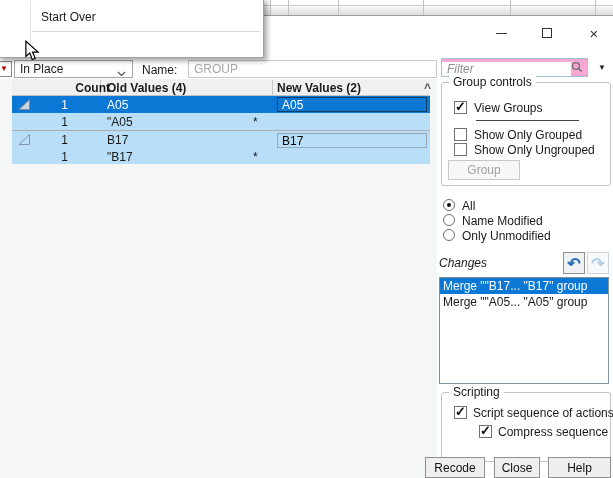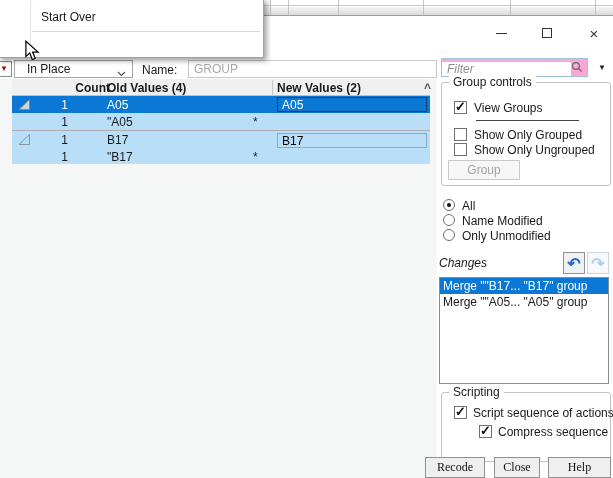--- a/index.html
+++ b/index.html
@@ -20,21 +20,21 @@
   
   .capbtn { width:34px; height:24px; top:21px; display:flex; align-items:center; justify-content:center; color:#222; }
   .minline { width:11px; height:1px; background:#333; }
   .maxbox  { width:10px; height:10px; border:1px solid #333; }
   .closex  { font-size:15px; line-height:15px; color:#333; }
 
   
   .boxfield { border:1px solid #a5a5a5; background:#fff; display:flex; align-items:center; }
   #red-tri-btn { left:-8px; top:61px; width:20px; height:16px; border:1px solid #8a8a8a; background:#fdfdfd; }
   #red-tri-btn span { position:absolute; right:3px; top:2px; font-size:8px; color:#b40000; }
-  #inplace { left:14px; top:60px; width:119px; height:18px; padding-left:12px; }
+  #inplace { left:14px; top:60px; width:119px; height:18px; padding-left:5px; }
   #inplace .chev { position:absolute; right:6px; top:5px; }
   #name-label { left:142px; top:63px; }
   #name-field { left:188px; top:60px; width:249px; height:18px; border:1px solid #c8c8c8; }
   #name-field input { width:100%; height:100%; border:none; outline:none; padding-left:5px; color:#a9a9a9; font:12px "Liberation Sans",sans-serif; background:#fff; }
   #filter-field { left:441px; top:58px; width:147px; height:19px; border:1px solid #9ec2da; background:#f9a8d4; display:flex; align-items:flex-end; }
   #filter-field input { flex:1; border:none; outline:none; padding-left:5px; font:12px "Liberation Sans",sans-serif; color:#333; min-width:0; }
   #filter-field input::placeholder { font-style:italic; color:#8d8d8d; }
   #filter-dd { left:591px; top:58px; width:22px; height:19px; display:flex; align-items:center; justify-content:center; font-size:8px; color:#222; }
 
   
@@ -60,21 +60,21 @@
   .btn { display:flex; align-items:center; justify-content:center; background:#efefef; border:1px solid #8f8f8f; }
   #group-btn { left:6px; top:77px; width:72px; height:20px; border:1px solid #cacaca; background:#f7f7f7; color:#a3a3a3; }
   .histbtn { top:252px; width:22px; height:22px; display:flex; align-items:center; justify-content:center; font-size:16px; font-weight:bold; }
   #undo-btn { left:563px; border:1px solid #8f8f8f; background:#eef2f6; color:#2a6bb5; }
   #redo-btn { left:587px; border:1px solid #ccd5dc; background:#f7fafc; color:#b6cde2; }
   #changes-list { left:439px; top:277px; width:170px; height:107px; border:1px solid #7f8f9c; background:#fff; overflow:hidden; }
   .chg-item { height:16px; line-height:16px; padding-left:3px; white-space:nowrap; }
   .chg-item.sel { background:#0a78d4; color:#fff; }
 
   
-  .footbtn { top:457px; height:21px; font-size:12px; color:#111;font-family:Liberation Serif, serif; }
+  .footbtn { top:457px; height:21px; font-size:12px; color:#111; }
 
   
   #menu { left:-2px; top:-2px; width:266px; height:60px; background:#fff; border:1px solid #a0a0a0; box-shadow:3px 3px 5px rgba(0,0,0,0.35); }
   #menu .gutter { position:absolute; left:31px; top:2px; width:1px; height:54px; background:#e4e4e4; }
   #menu .mi-label { position:absolute; left:42px; }
   #menu .msep { position:absolute; left:33px; top:32px; width:228px; height:1px; background:#d8d8d8; }
   #mi-script-box { position:absolute; left:3px; top:34px; width:258px; height:23px; border:1px solid #3aa0dc; background:#f3f3f3; }
   #mi-script-box .arrow { position:absolute; right:12px; top:6px; font-size:8px; color:#222; }
 </style>
 </head>

